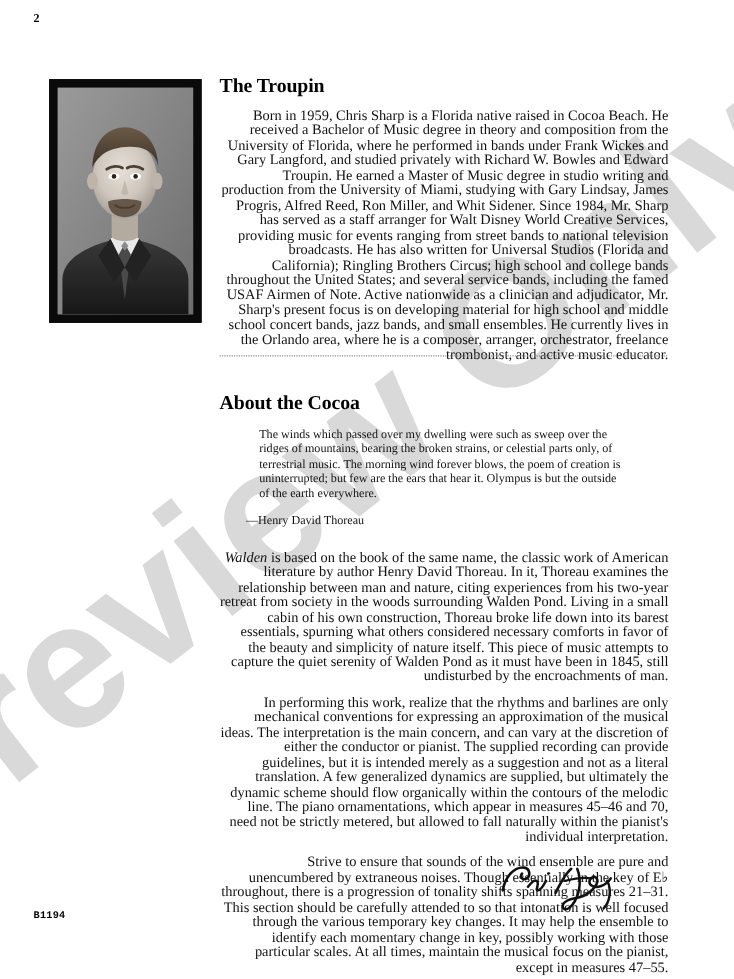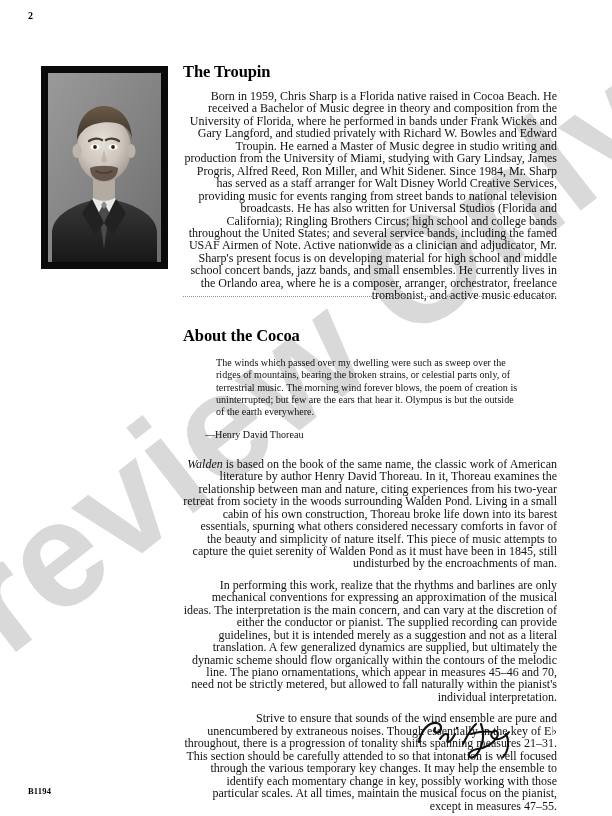--- a/index.html
+++ b/index.html
@@ -44,24 +44,24 @@
     font-weight: bold;
     font-family: "Liberation Serif", serif;
     color: #000000;
     z-index: 3;
   }
 
   
   #footer-code {
     position: absolute;
     left: 28px;
-    top: 786px;
+    top: 758px;
     font-size: 8.5px;
     font-weight: bold;
-    font-family: Liberation Serif, serif;
+    font-family: Liberation Mono, monospace;
     color: #000000;
     letter-spacing: 0.2px;
     z-index: 3;
   }
 
   
   #photo-frame {
     position: absolute;
     left: 41px;
     top: 66px;

